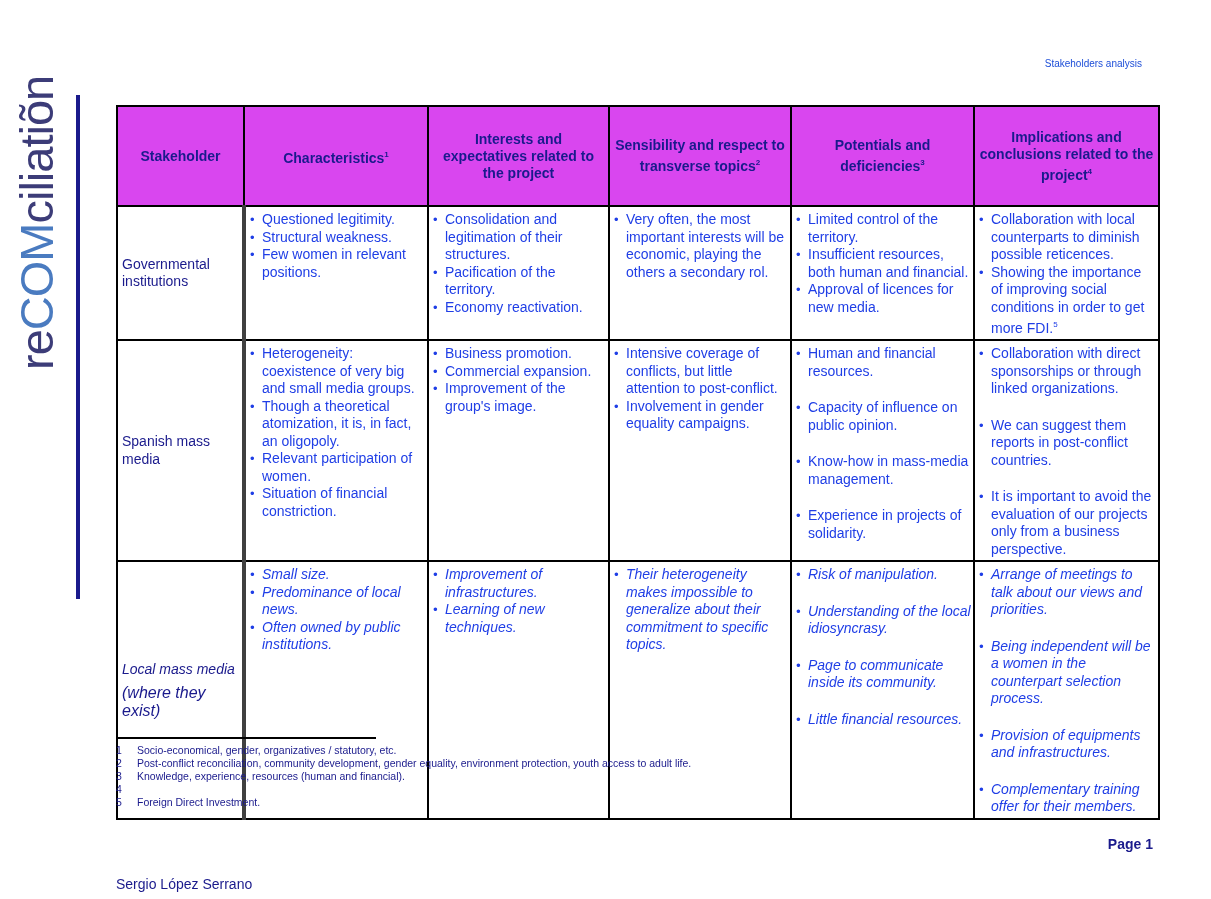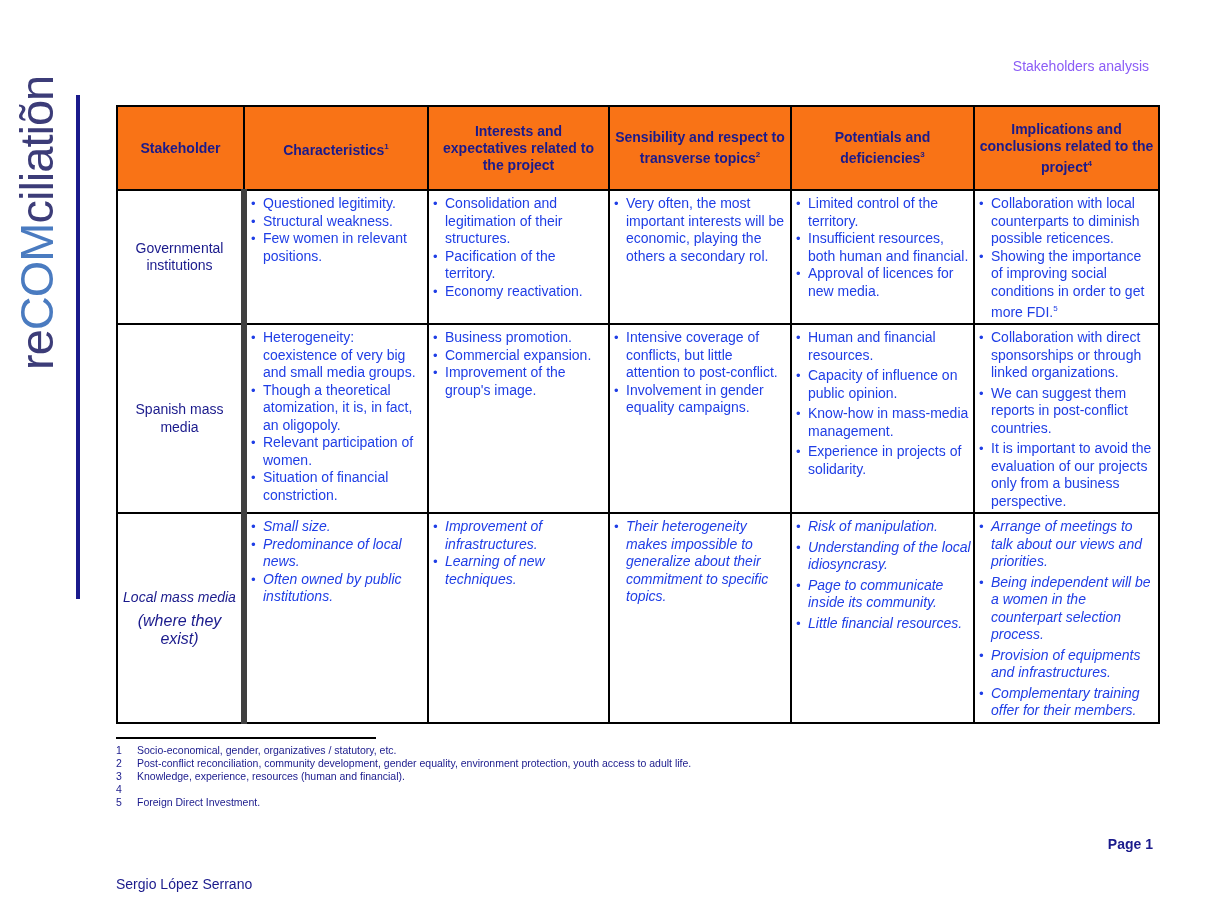--- a/index.html
+++ b/index.html
@@ -1,39 +1,39 @@
 <!DOCTYPE html>
 <html><head>
 <meta charset="utf-8">
 <style>
   html, body { margin: 0; padding: 0; background: #ffffff; }
   body { width: 1211px; height: 899px; position: relative; overflow: hidden;
          font-family: "Liberation Sans", sans-serif; color: #1a1a8c; }
-  .page-header { position: absolute; top: 58px; right: 62px; font-size: 14px; color: #8b5cf6; }
+  .page-header { position: absolute; top: 58px; right: 69px; font-size: 10px; color: #1d4ed8; }
   .logo-text { position: absolute; left: 44px; top: 92px; transform-origin: 0 0;
                transform: rotate(-90deg) translate(-278px, -31px);
                font-size: 47px; letter-spacing: -1px; white-space: nowrap; line-height: 1; }
   .logo-re { color: #3c3c78; }
   .logo-com { color: #4a7bc0; }
   .logo-rest { color: #3c3c78; }
   .logo-rule { position: absolute; left: 76px; top: 95px; width: 4px; height: 504px; background: #1a1a8c; }
 
   table.sa { position: absolute; left: 116px; top: 105px; width: 1042px; border-collapse: collapse;
              table-layout: fixed; }
   table.sa th, table.sa td { border: 2px solid #000; vertical-align: top; }
-  table.sa th { background: #f97316; color: #1a1a8c; font-weight: bold; font-size: 14px;
-                text-align: center; vertical-align: middle; line-height: 17px; padding: 12px 3px; height: 58px; }
+  table.sa th { background: #d946ef; color: #1a1a8c; font-weight: bold; font-size: 14px;
+                text-align: center; vertical-align: middle; line-height: 17px; padding: 20px 3px; height: 58px; }
   table.sa th sup { font-size: 8px; }
   table.sa td { font-size: 14px; line-height: 17.5px; padding: 4px 2px 2px 3px; color: #1f3ee6; }
-  table.sa td.stake { color: #1a1a8c; text-align: center; vertical-align: middle; padding: 0 4px; border-right: 6px solid #404040; }
+  table.sa td.stake { color: #1a1a8c; vertical-align: middle; padding: 0 4px; border-right: 4px solid #404040; }
   .stake .small { font-size: 16px; display: block; margin-top: 6px; }
   ul.bl { list-style: none; margin: 0; padding: 0; }
   ul.bl li { position: relative; padding-left: 13px; }
   ul.bl li::before { content: "•"; position: absolute; left: 1px; top: 0; color: #1f3ee6; font-size: 13px; }
-  .gap li + li { margin-top: 3px; }
+  .gap li + li { margin-top: 19px; }
   tr.r1 td { height: 124px; }
   tr.r2 td { height: 178px; }
   tr.r3 td { height: 196px; font-style: italic; }
   td sup { font-size: 8px; }
 
   .fn-rule { position: absolute; left: 116px; top: 737px; width: 260px; height: 2px; background: #000; }
   .footnotes { position: absolute; left: 116px; top: 744px; font-size: 10.5px; color: #1a1a8c; line-height: 13px; }
   .footnotes .fn { display: flex; }
   .footnotes .fn .n { width: 21px; }
   .author { position: absolute; left: 116px; top: 836px; font-size: 14px; color: #1a1a8c; margin-top: 40px; }

